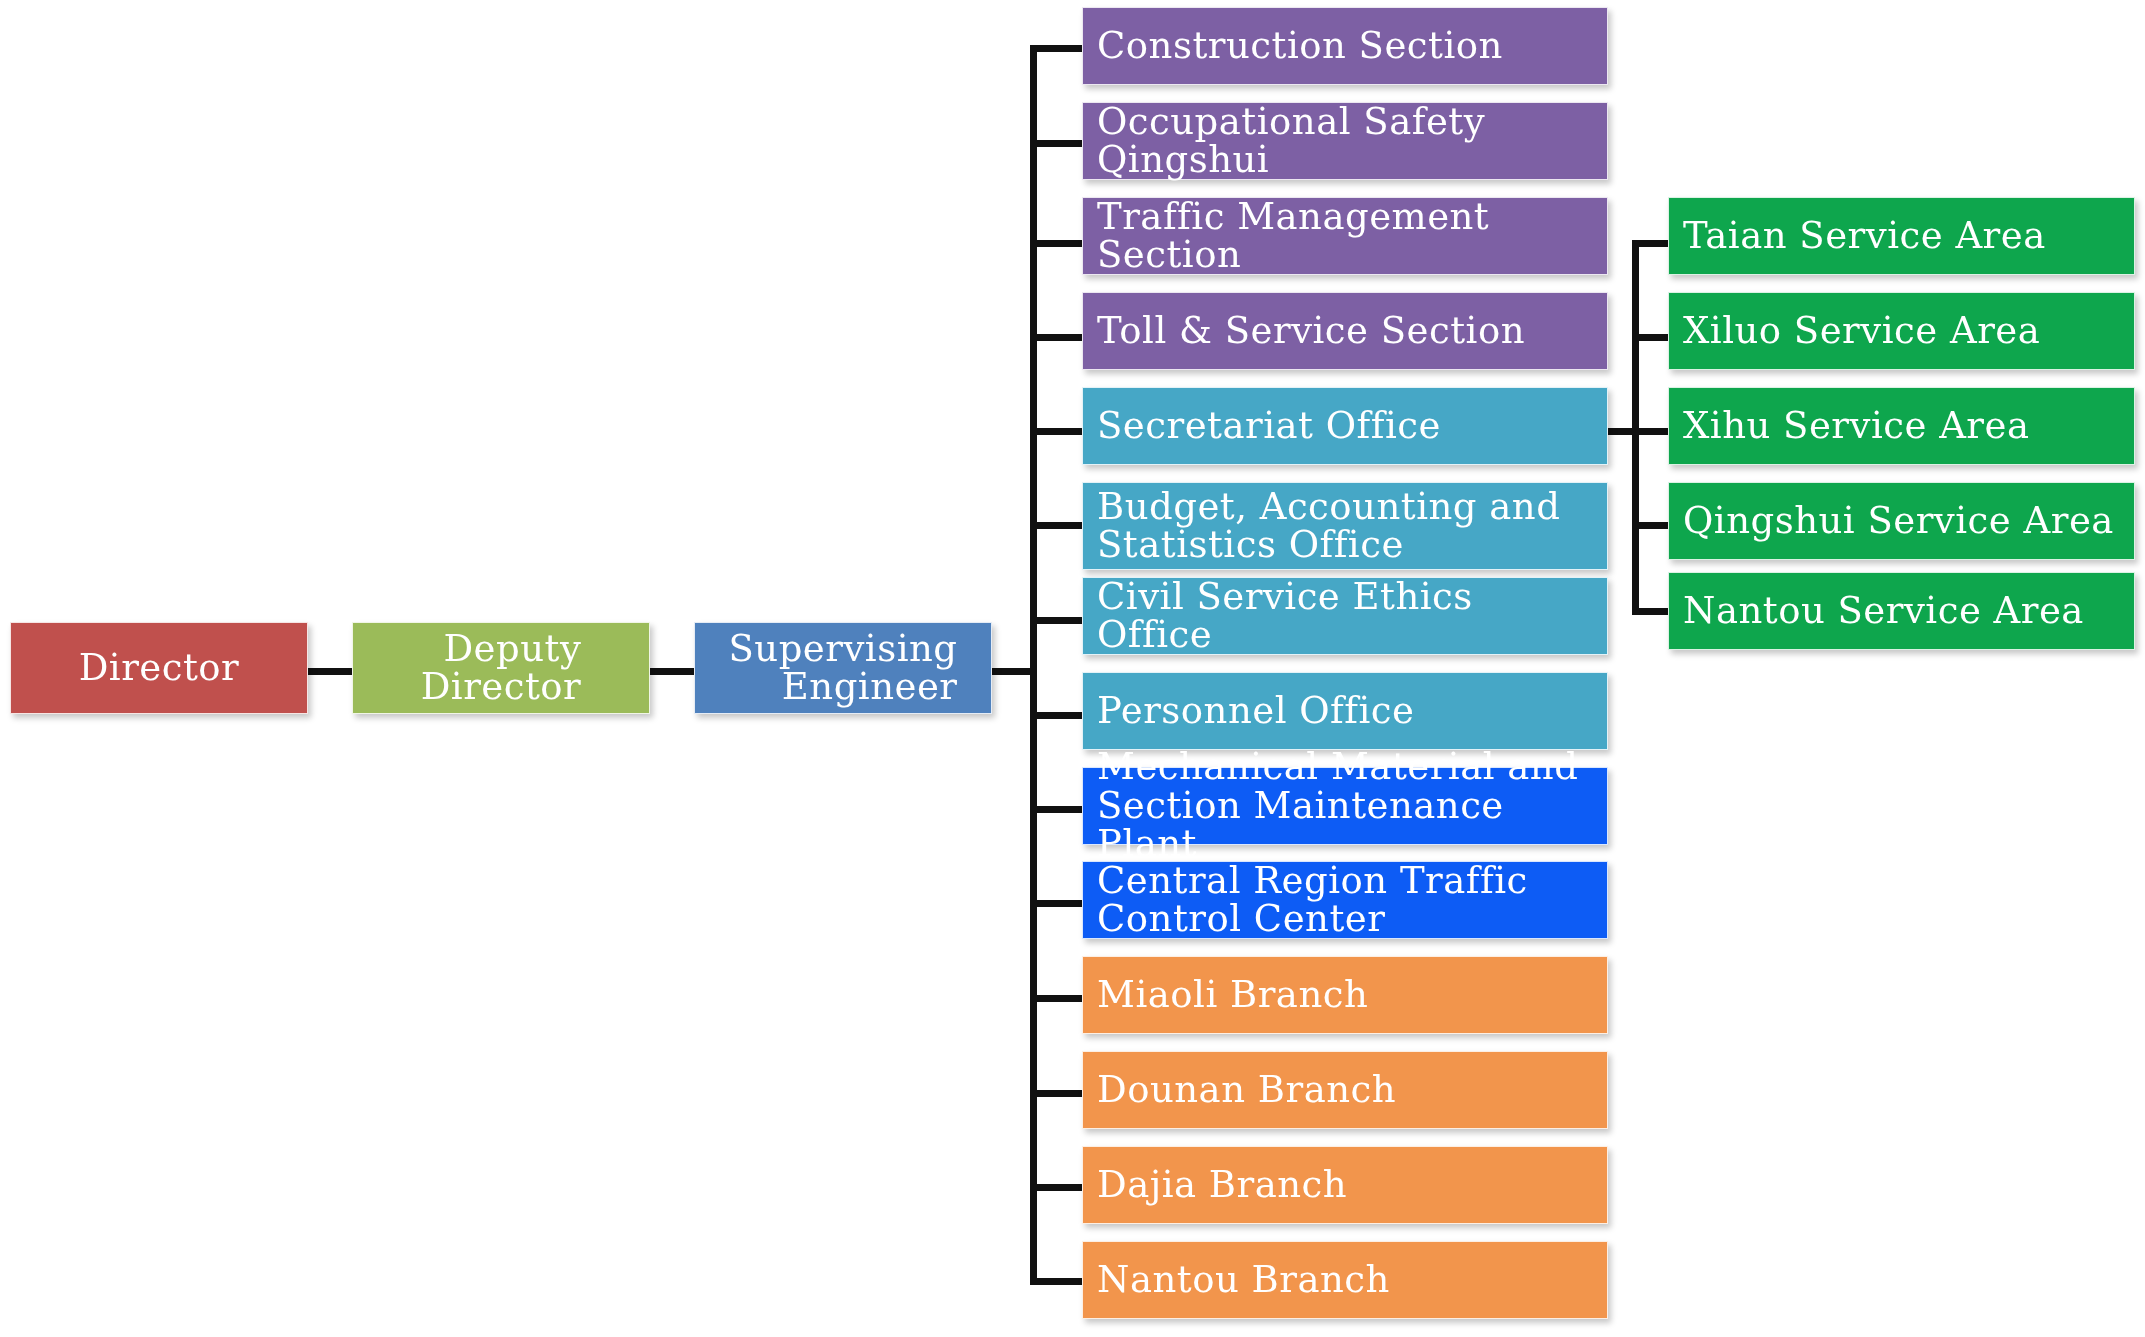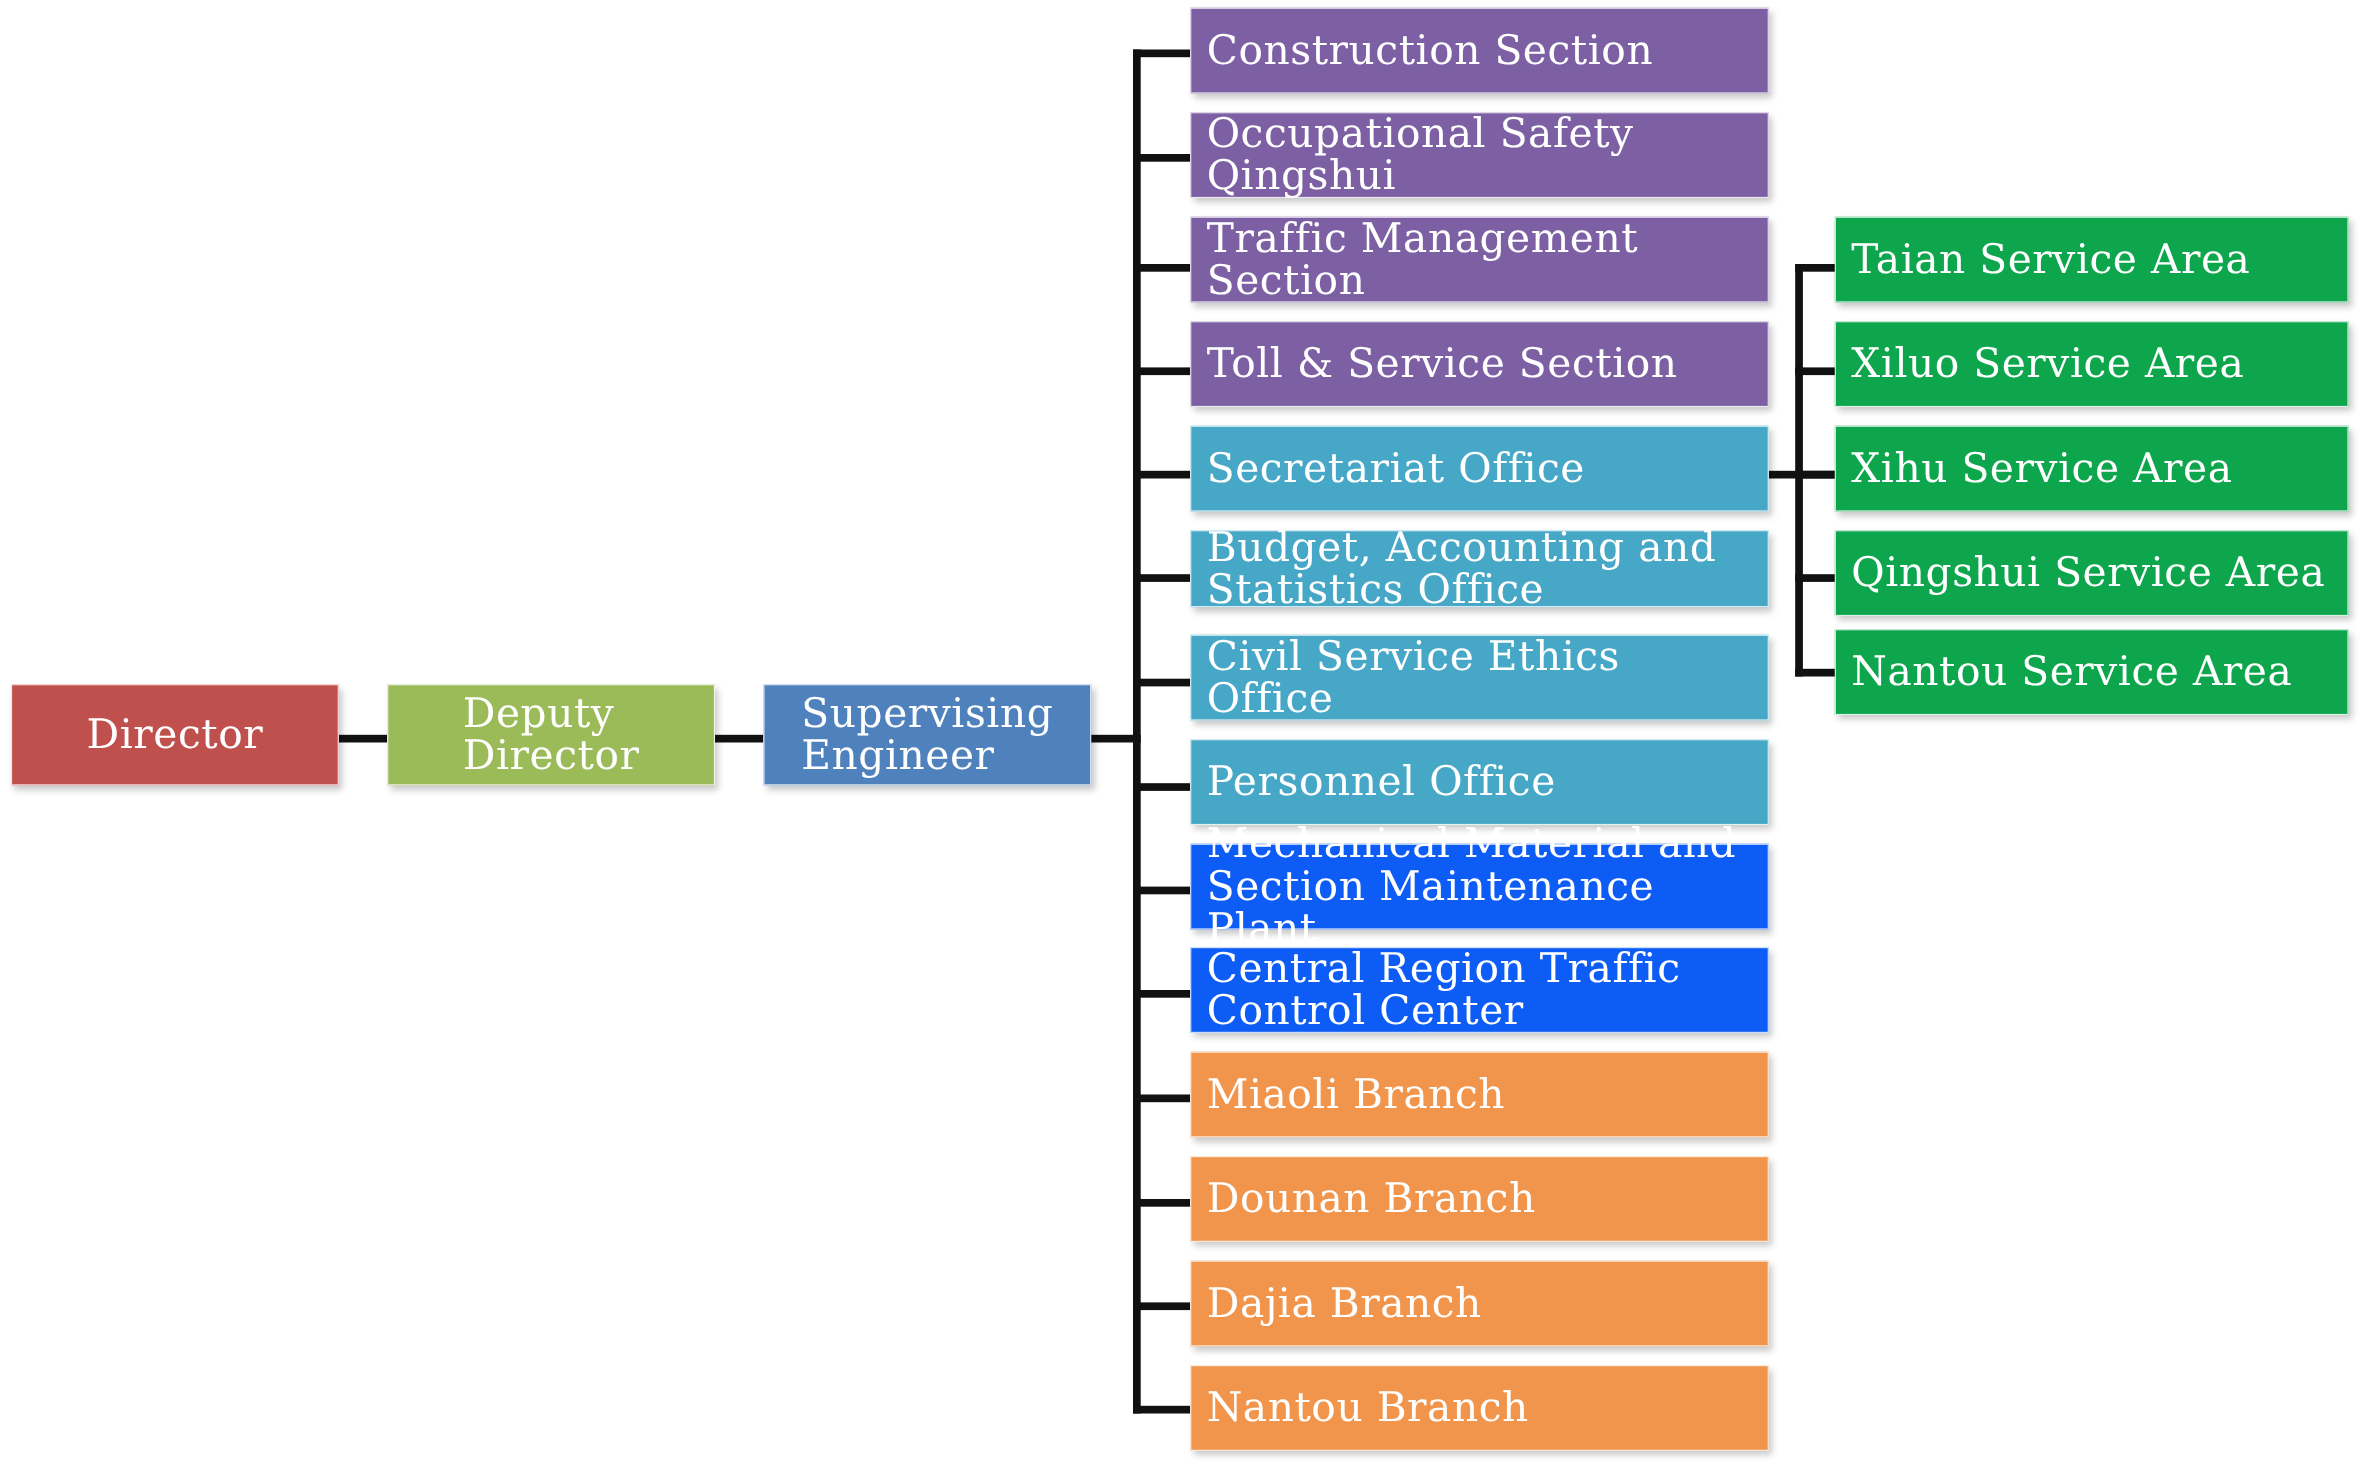--- a/index.html
+++ b/index.html
@@ -33,21 +33,21 @@
     line-height: 1.04;
     letter-spacing: 0.5px;
     white-space: pre-line;
     border: 1px solid rgba(255,255,255,0.85);
     box-shadow: 3px 4px 6px rgba(0,0,0,0.22);
     background-clip: padding-box;
     z-index: 5;
   }
   .node.centered {
     justify-content: center;
-    text-align: left;
+    text-align: right;
   }
 
   
   .c-red    { background: #c0504d; }
   .c-olive  { background: #9bbb59; }
   .c-steel  { background: #4f81bd; }
   .c-purple { background: #7d60a4; }
   .c-teal   { background: #46a7c6; }
   .c-blue   { background: #0d5cf5; }
   .c-orange { background: #f2954c; }
@@ -107,21 +107,21 @@
   <div class="node c-purple" style="left:1082px; top:7px; width:526px; height:78px;text-align:center;">Construction Section</div>
 
   <div class="node c-purple" style="left:1082px; top:102px; width:526px; height:78px;">Occupational Safety Qingshui</div>
 
   <div class="node c-purple" style="left:1082px; top:197px; width:526px; height:78px;">Traffic Management Section</div>
 
   <div class="node c-purple" style="left:1082px; top:292px; width:526px; height:78px;">Toll &amp; Service Section</div>
 
   <div class="node c-teal" style="left:1082px; top:387px; width:526px; height:78px;">Secretariat Office</div>
 
-  <div class="node c-teal" style="left:1082px; top:482px; width:526px; height:70px;">Budget, Accounting and
+  <div class="node c-teal" style="left:1082px; top:482px; width:526px; height:88px;">Budget, Accounting and
 Statistics Office</div>
 
   <div class="node c-teal" style="left:1082px; top:577px; width:526px; height:78px;">Civil Service Ethics Office</div>
 
   <div class="node c-teal" style="left:1082px; top:672px; width:526px; height:78px;">Personnel Office</div>
 
   <div class="node c-blue" style="left:1082px; top:767px; width:526px; height:78px;">Mechanical Material and
 Section Maintenance Plant</div>
 
   <div class="node c-blue" style="left:1082px; top:861px; width:526px; height:78px;">Central Region Traffic

